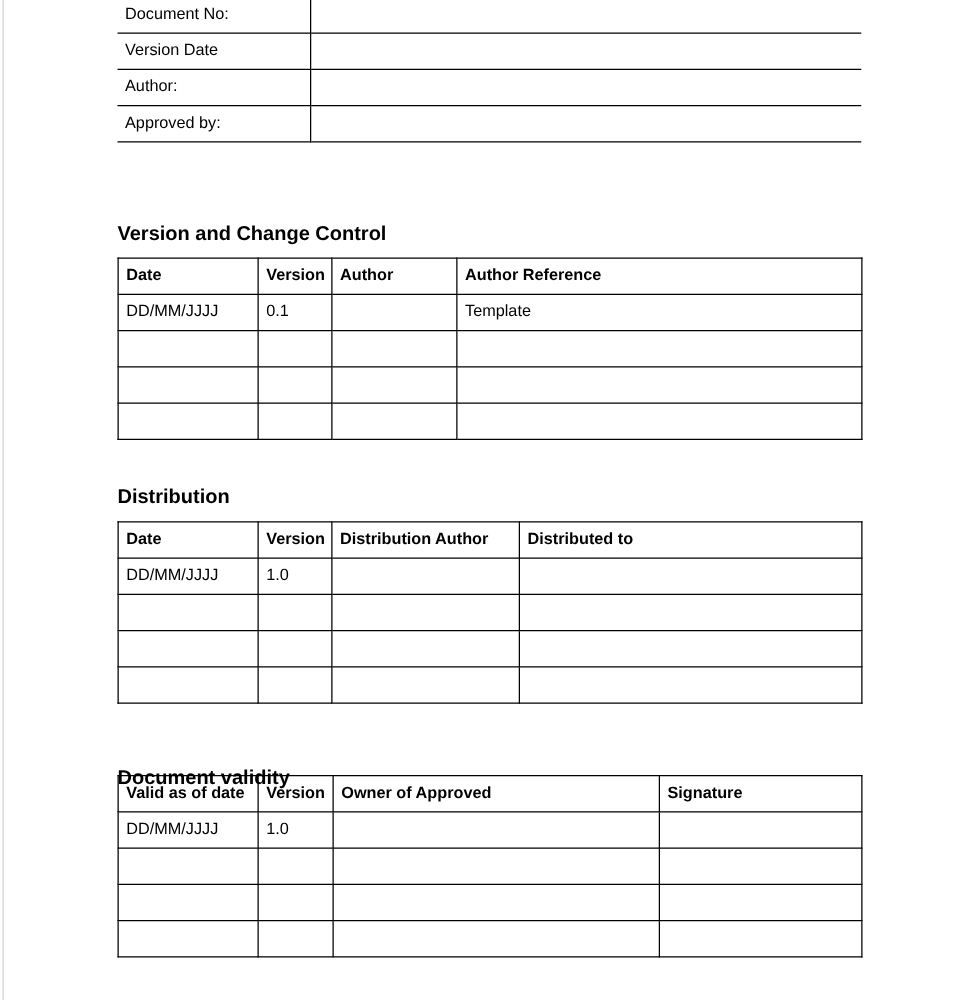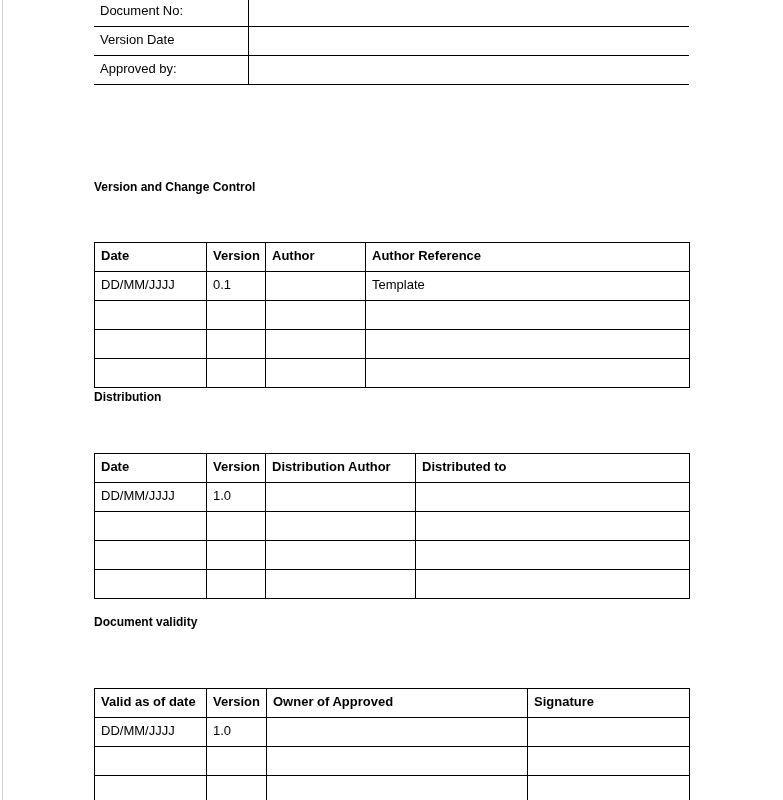--- a/index.html
+++ b/index.html
@@ -4,59 +4,63 @@
 <style>
   html,body { margin:0; padding:0; }
   body {
     width:783px; height:800px; background:#ffffff; position:relative;
     font-family:"Liberation Sans", sans-serif; color:#000; overflow:hidden;
   }
   .page-edge { position:absolute; left:2px; top:0; width:1px; height:800px; background:#d3d3d3; }
 
   .doc-heading {
     position:absolute; left:94px;
-    font-size:12px; font-weight:bold; line-height:17px; color:#000;
+    font-size:16px; font-weight:bold; line-height:17px; color:#000;
   }
 
   table { border-collapse:collapse; table-layout:fixed; position:absolute; }
   td, th {
     font-size:13px; line-height:16px; text-align:left; vertical-align:top;
     padding:5px 4px 0 6px; overflow:hidden; white-space:nowrap; font-weight:normal;
   }
   th { font-weight:bold; }
 
   
   .info-table { left:94px; top:-2px; width:595px; }
   .info-table td { border-bottom:1px solid #000; height:23px; }
   .info-table td.label-cell { border-right:1px solid #000; }
 
   
-  .grid-table { left:94px; width:595px;margin-top:36px; }
+  .grid-table { left:94px; width:595px; }
   .grid-table th, .grid-table td { border:1px solid #000; height:23px; }
   .vcc-table  { top:206px; }
   .dist-table { top:417px; }
-  .val-table  { top:652px; }
+  .val-table  { top:620px; }
 </style>
 </head>
 <body>
 
 <div class="page-edge"></div>
 
 <table class="info-table">
   <colgroup>
       <col style="width:154px">
       <col style="width:441px">
     </colgroup>
   <tbody>
     <tr>
       <td class="label-cell">Document No:</td>
       <td></td>
     </tr>
     <tr>
       <td class="label-cell">Version Date</td>
+      <td></td>
+    </tr>
+    <tr>
+      <td class="label-cell">Author:</td>
       <td></td>
     </tr>
     <tr>
       <td class="label-cell">Approved by:</td>
       <td></td>
     </tr>
   </tbody>
 </table>
 
 <div class="doc-heading" style="top:179px">Version and Change Control</div>

